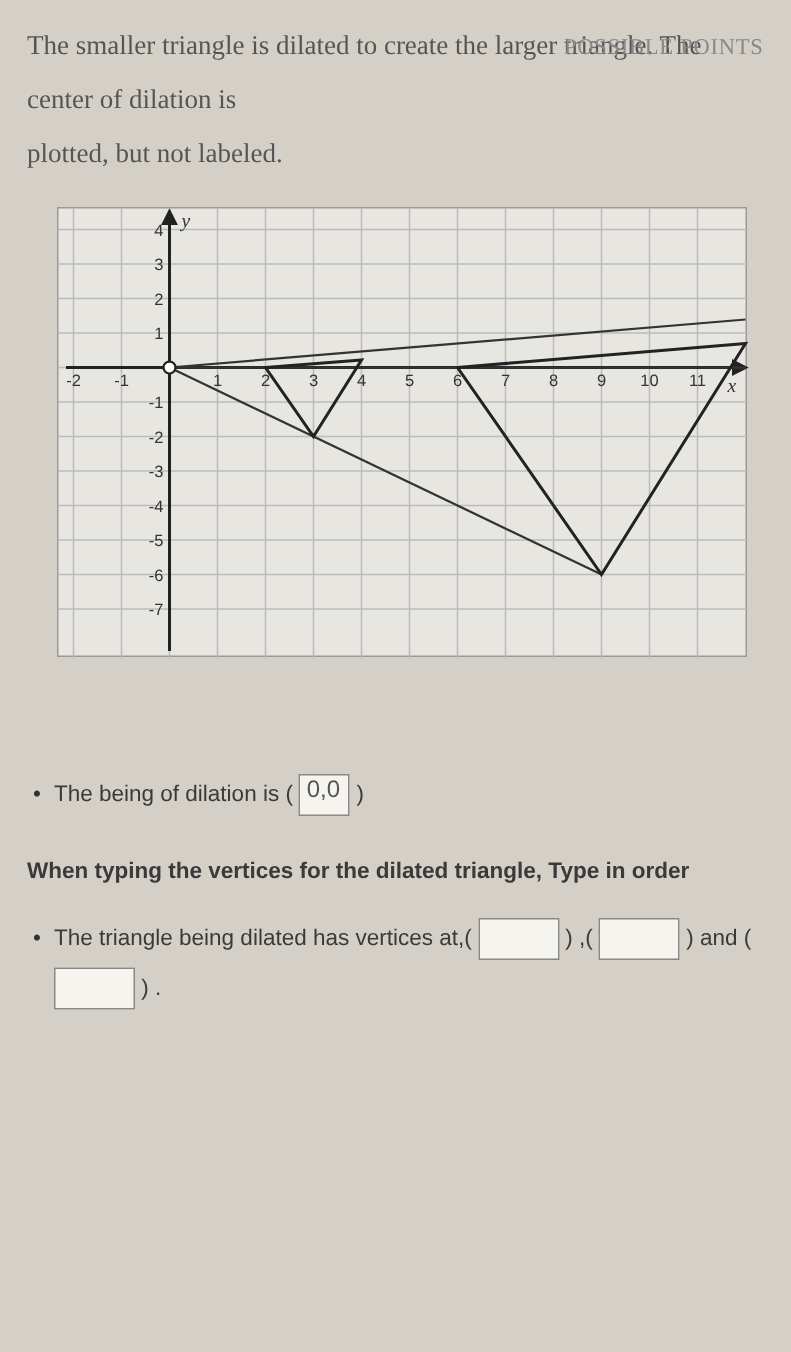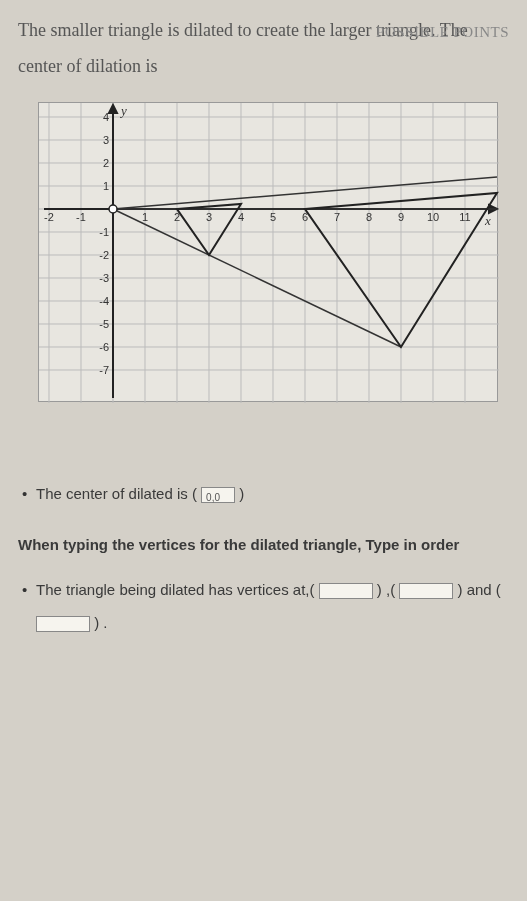--- a/index.html
+++ b/index.html
@@ -52,40 +52,41 @@
   }
   ul li::before {
     content: "•";
     position: absolute;
     left: -14px;
     color: #333;
   }
   .input-box {
     display: inline-block;
     min-width: 40px;
-    height: 16px;
+    height: 28px;
     border: 1px solid #888;
     background: #f6f4ee;
     vertical-align: middle;
     padding: 0 4px;
-    font-size: 10px;
+    font-size: 16px;
     color: #555;
     line-height: 20px;
   }
   .input-box.small { min-width: 34px; }
   .input-box.blank { min-width: 54px; }
   .paren { font-size: 15px; }
 </style>
 </head>
 <body>
 
 <div class="header-corner">POSSIBLE POINTS</div>
 
 <p class="intro">
   <span>The smaller triangle is dilated to create the larger triangle. The center of dilation is</span><br>
+  <span>plotted, but not labeled.</span>
 </p>
 
 <div class="graph-wrap">
   <svg viewBox="0 0 460 300" width="460" height="300">
 
     <g stroke="#bbb" stroke-width="1">
       <line x1="10" y1="0" x2="10" y2="300"></line>
         <line x1="42" y1="0" x2="42" y2="300"></line>
       <line x1="74" y1="0" x2="74" y2="300"></line>
         <line x1="106" y1="0" x2="106" y2="300"></line>
@@ -165,21 +166,21 @@
     <circle cx="74" cy="106" r="4" fill="#fff" stroke="#222" stroke-width="1.5"></circle>
   </svg>
 </div>
 
 <p class="instruction">
   <br>
 </p>
 
 <ul>
   <li>
-    <span>The center of dilated is </span>
+    <span>The being of dilation is </span>
     <span class="paren">(</span>
     <span class="input-box small">0,0</span>
     <span class="paren">)</span>
   </li>
 </ul>
 
 <p class="instruction">
   <span>When typing the vertices for the dilated triangle, Type in order</span><br>
 </p>
 

